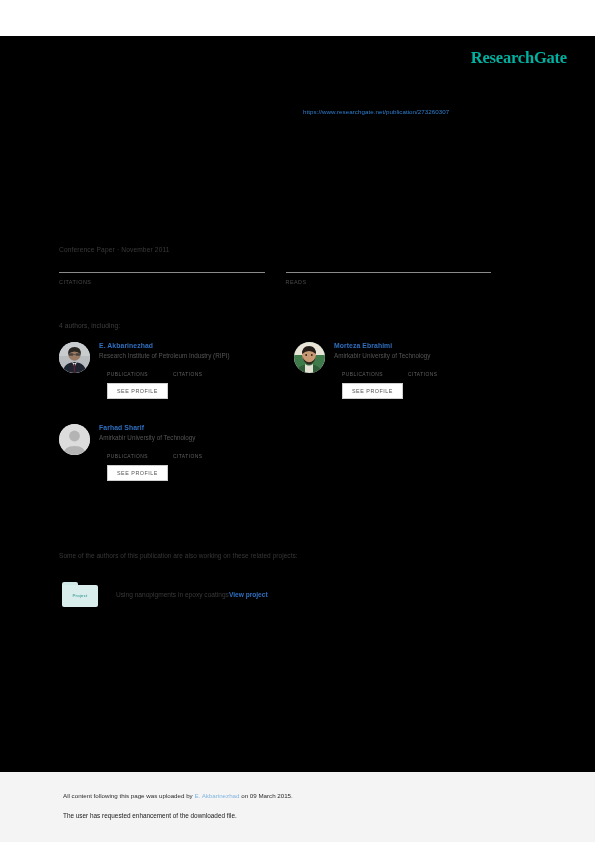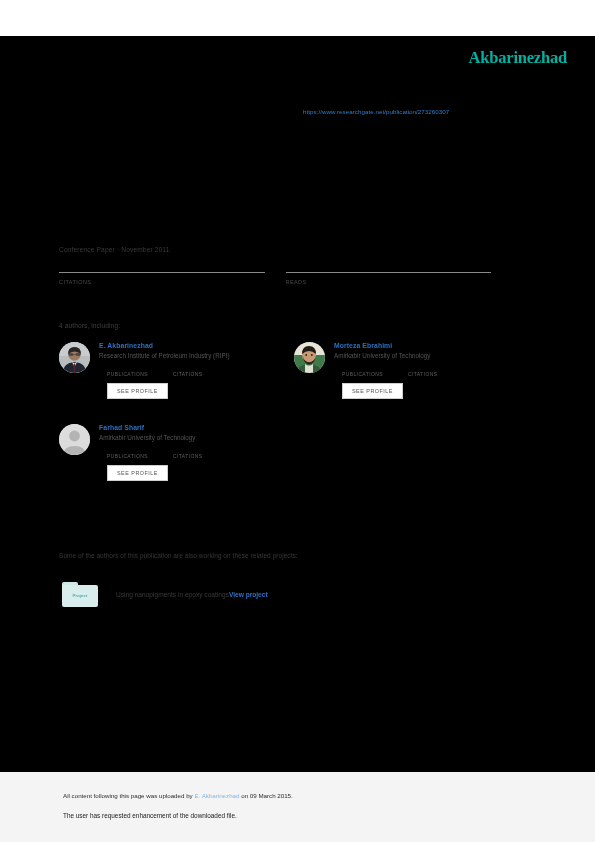--- a/index.html
+++ b/index.html
@@ -276,21 +276,21 @@
 </style>
 </head>
 <body>
 
 <div class="page">
 
   <div class="top-margin"></div>
   <div class="body-black"></div>
   <div class="footer-area"></div>
 
-  <div class="rg-logo">Akbarinezhad</div>
+  <div class="rg-logo">ResearchGate</div>
 
   <div class="rg-url">https://www.researchgate.net/publication/273260307</div>
 
   <div class="title-block">
     <div class="title-main"></div>
   </div>
 
   <div class="meta-line">Conference Paper · November 2011</div>
 
   <div class="stats">

